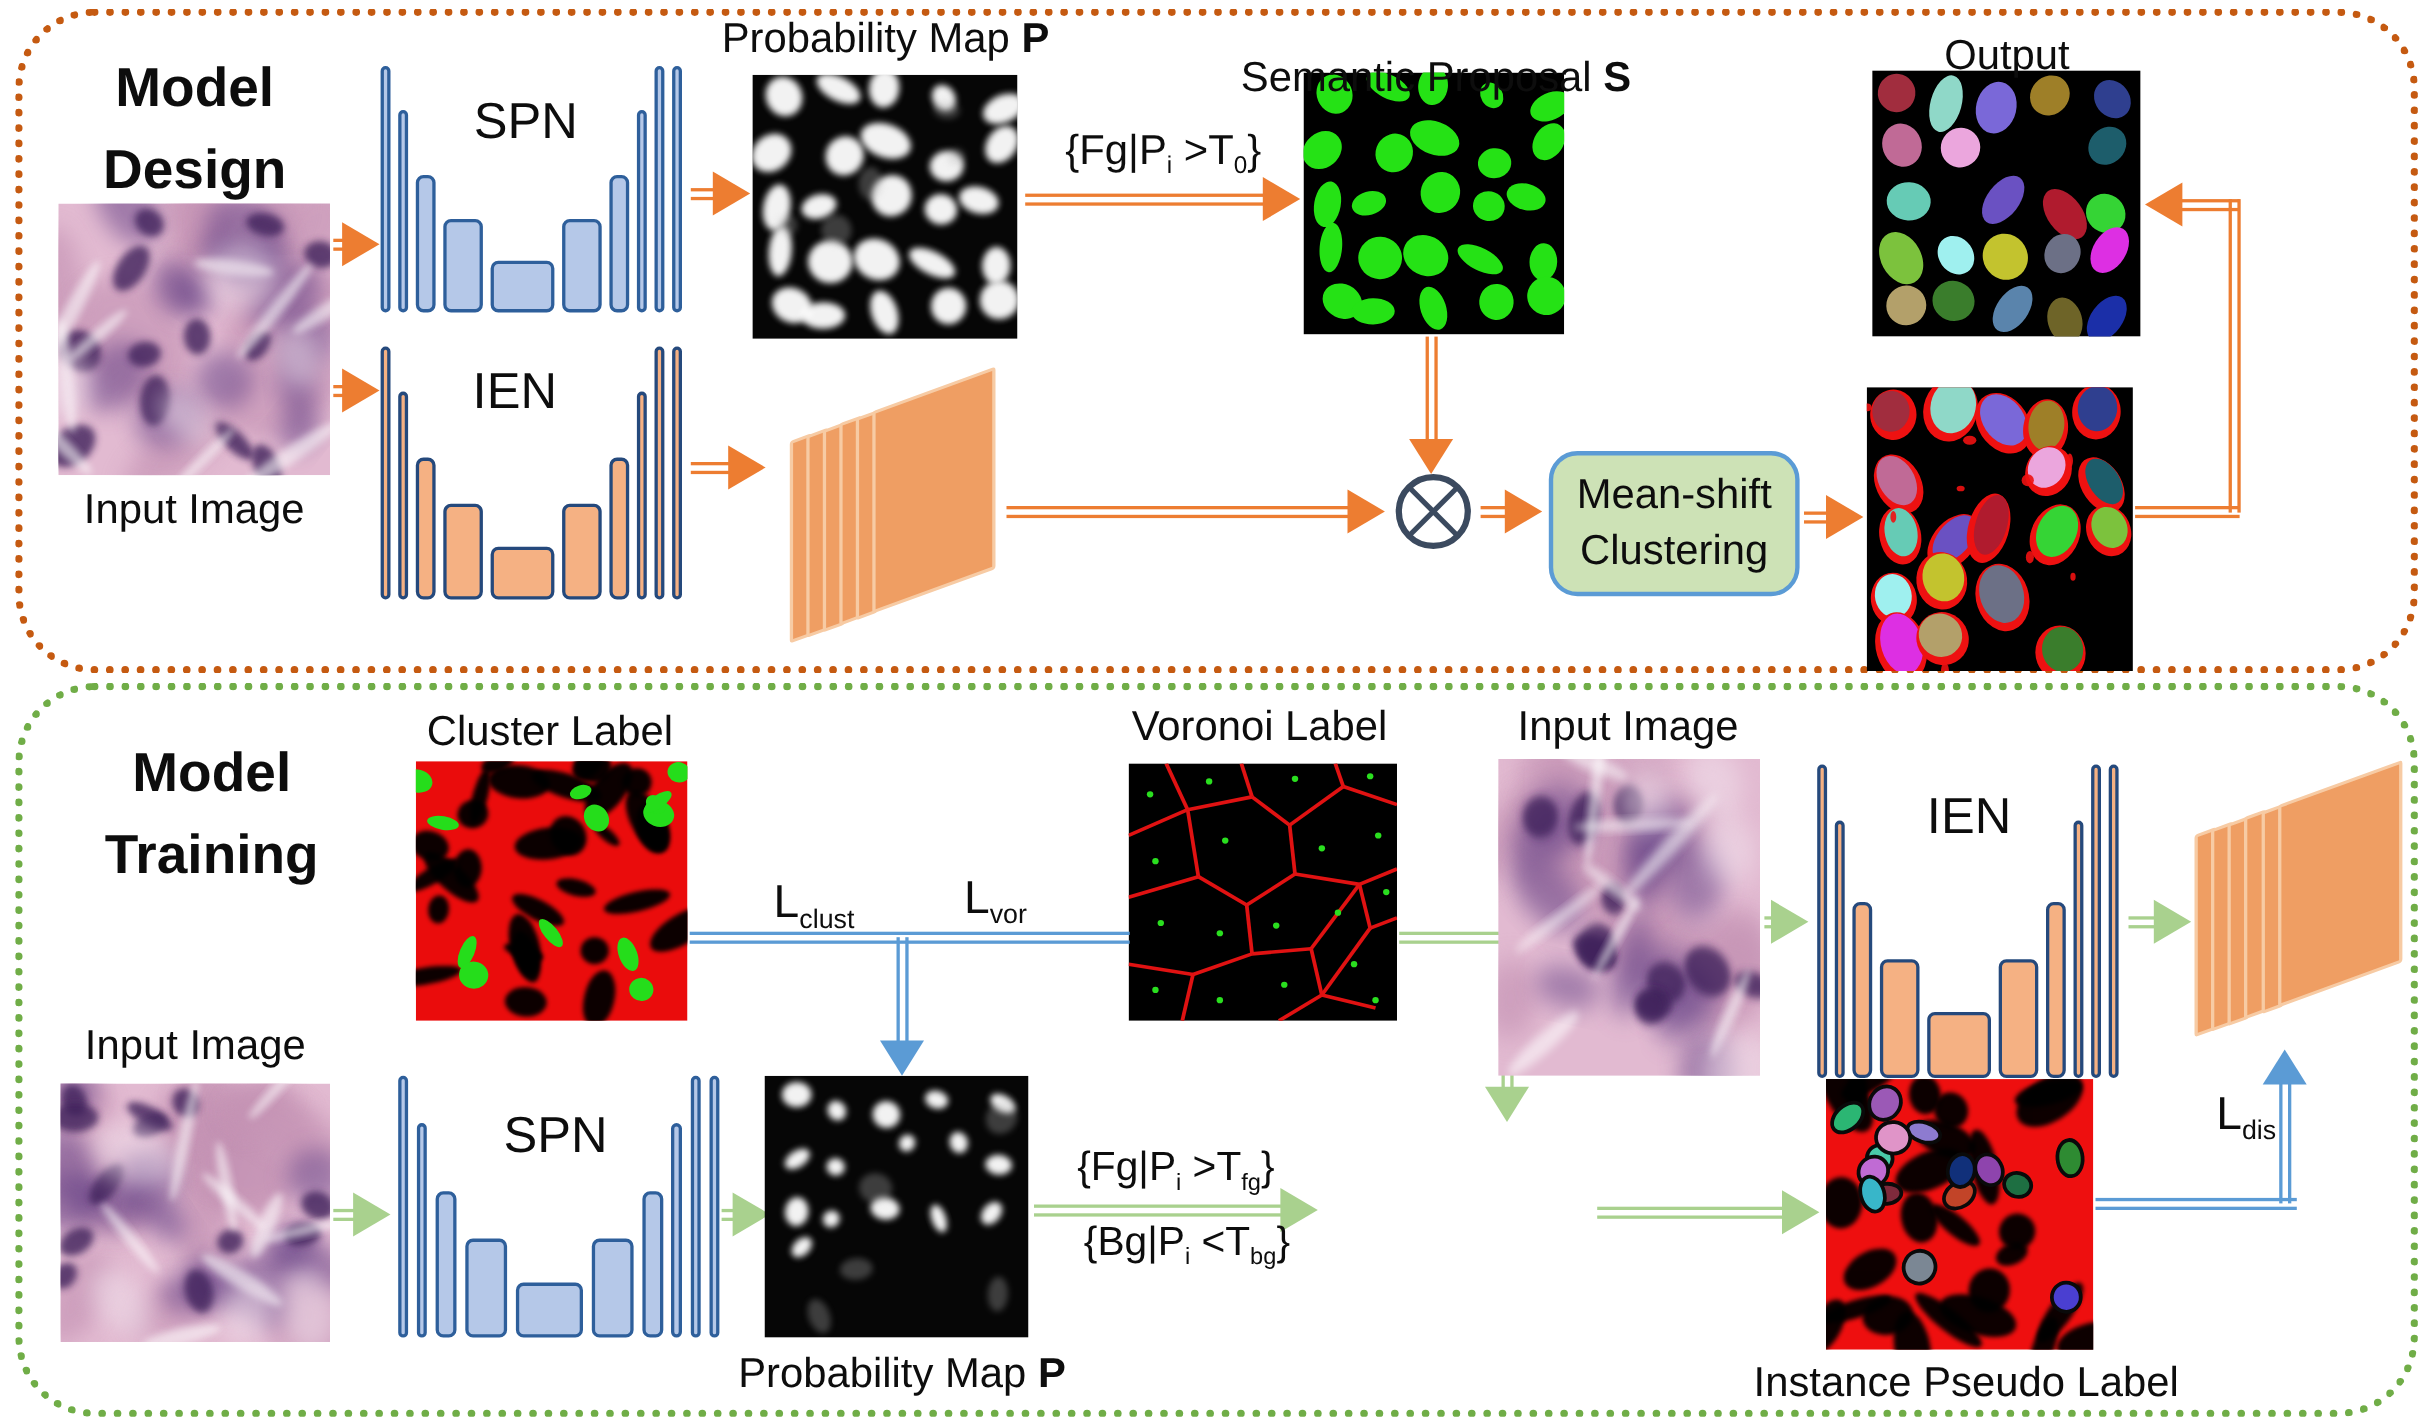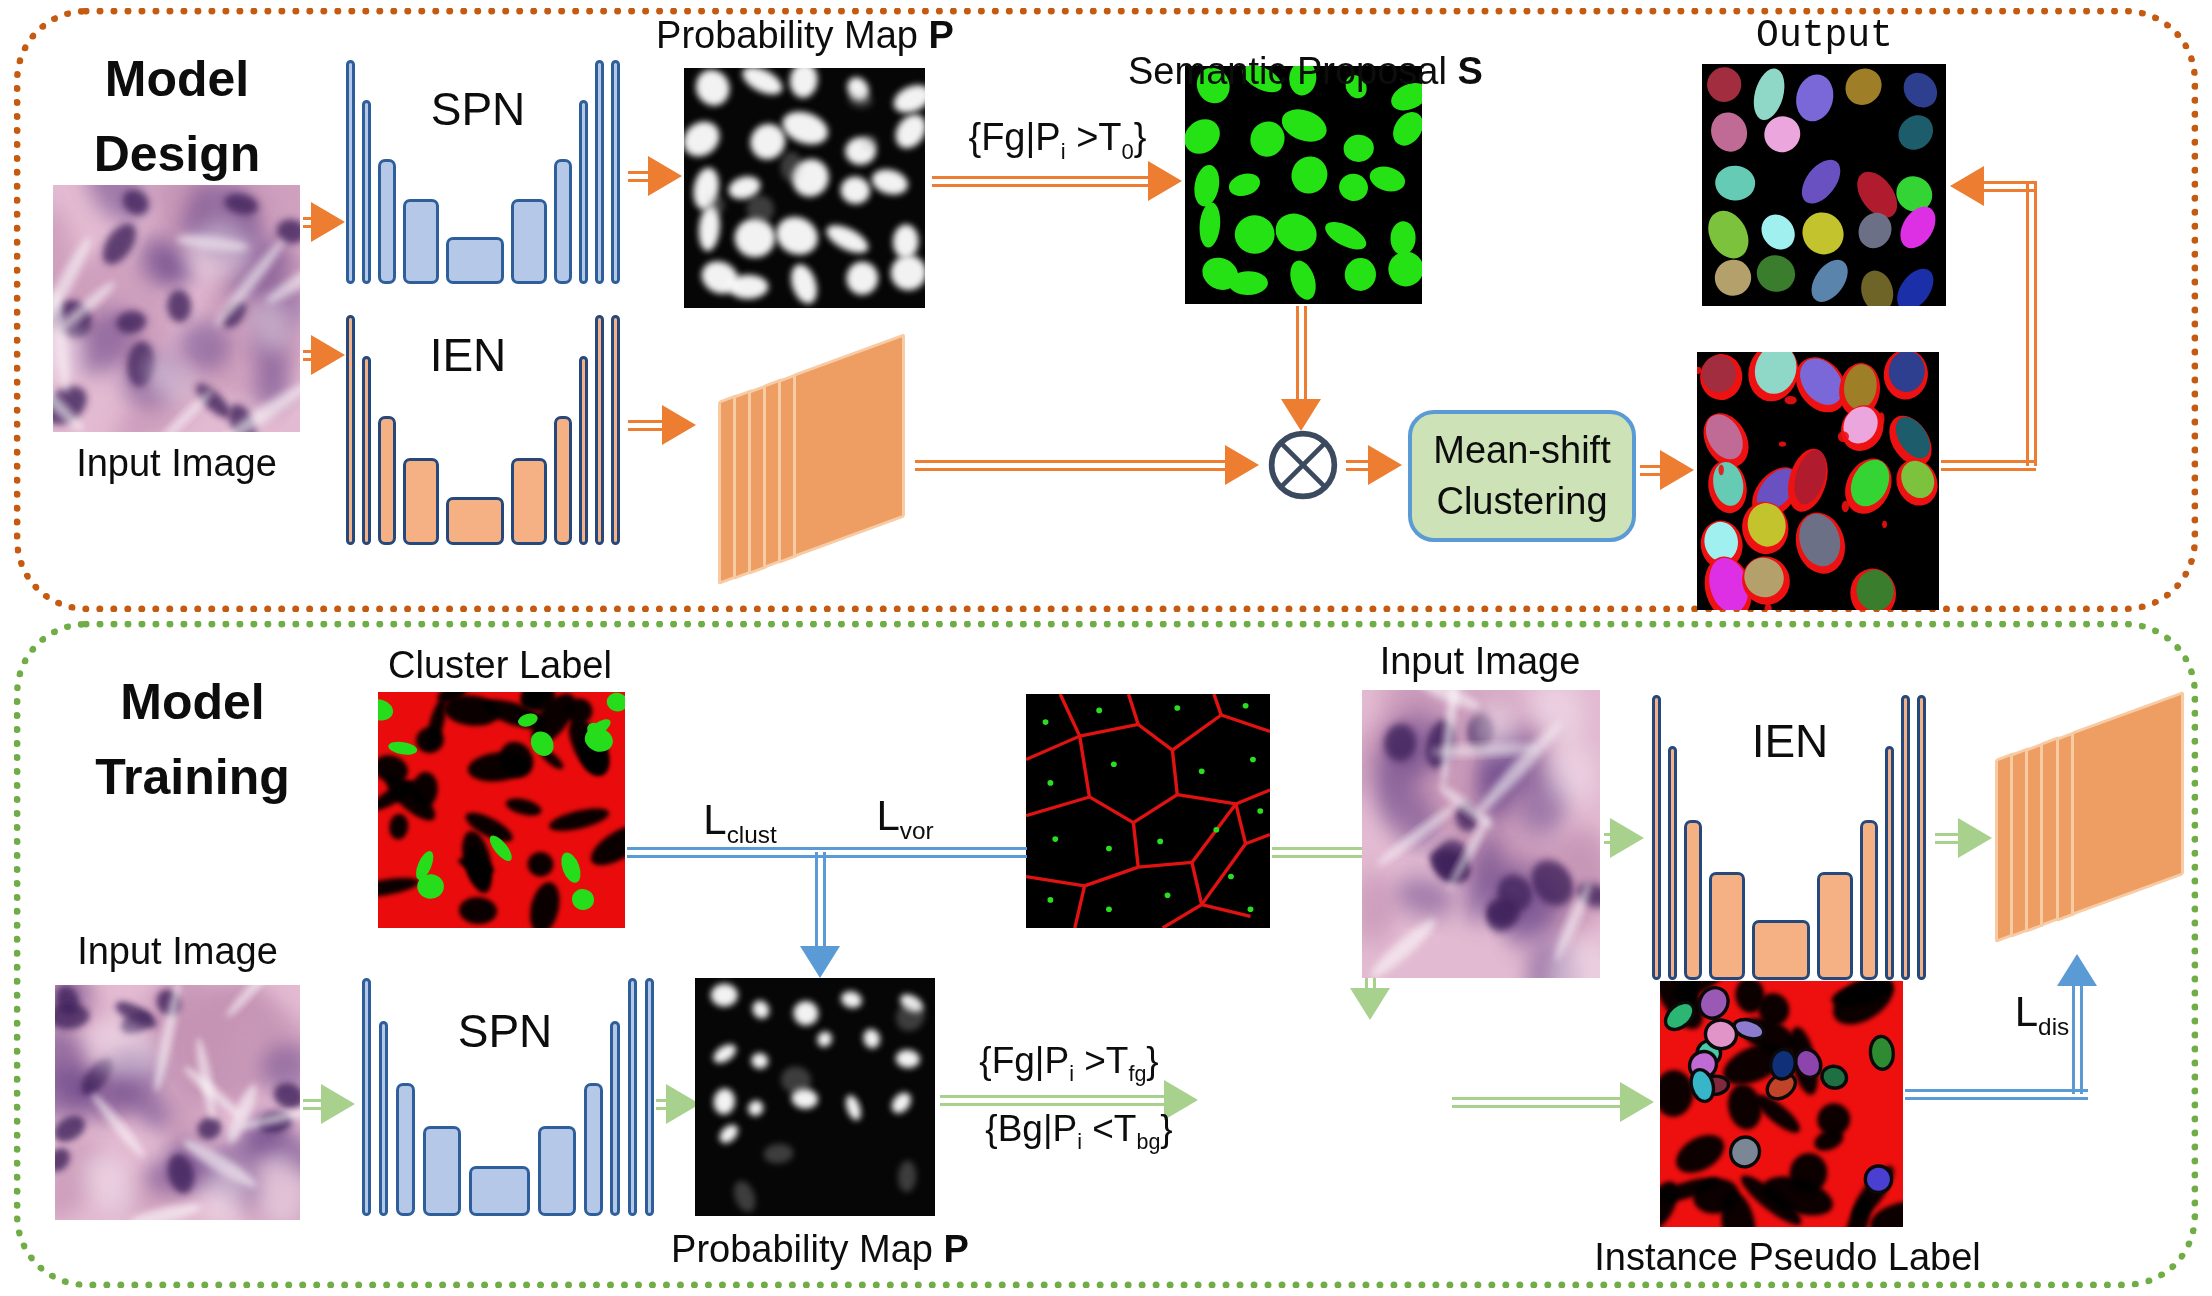--- a/index.html
+++ b/index.html
@@ -379,21 +379,21 @@
         <ellipse cx="49.6" cy="70.0" rx="8.3" ry="8.8" fill="#c3c32e" opacity="1" transform="rotate(-30 49.6 70.0)"></ellipse>
         <ellipse cx="70.9" cy="68.8" rx="6.6" ry="7.5" fill="#6c7086" opacity="1" transform="rotate(24 70.9 68.8)"></ellipse>
         <ellipse cx="88.5" cy="67.5" rx="6.1" ry="9.4" fill="#dd2fe3" opacity="1" transform="rotate(32 88.5 67.5)"></ellipse>
         <ellipse cx="12.7" cy="88.3" rx="7.4" ry="7.5" fill="#b3a06a" opacity="1" transform="rotate(44 12.7 88.3)"></ellipse>
         <ellipse cx="30.3" cy="86.6" rx="7.9" ry="7.5" fill="#3a7d2c" opacity="1" transform="rotate(22 30.3 86.6)"></ellipse>
         <ellipse cx="52.3" cy="89.6" rx="5.9" ry="9.8" fill="#5a84ac" opacity="1" transform="rotate(35 52.3 89.6)"></ellipse>
         <ellipse cx="71.8" cy="93.9" rx="6.4" ry="8.7" fill="#6e6428" opacity="1" transform="rotate(-15 71.8 93.9)"></ellipse>
         <ellipse cx="87.4" cy="93.2" rx="5.9" ry="9.7" fill="#1b2fa8" opacity="1" transform="rotate(36 87.4 93.2)"></ellipse>
       </svg>
     </div>
-  <div class="lbl f38" style="left:1722px;top:14px;width:205px;font-family:Liberation Mono, monospace;">Output</div>
+  <div class="lbl f38" style="left:1722px;top:30px;width:205px;">Output</div>
 
   <div class="dlh" style="left:1941px;top:460px;width:95px;--c:var(--oarrow);"></div>
   <div class="dlv" style="left:2026px;top:181px;height:285px;--c:var(--oarrow);"></div>
   <div class="arrow arrow-l" style="left:1950px;top:186px;width:86px;--c:var(--oarrow);">
       <i class="shaft"></i>
       <i class="head"></i>
     </div>
 
   <div class="panel training" style="left:14px;top:621px;width:2184px;height:667px;"></div>
 
@@ -500,20 +500,21 @@
         <circle cx="55" cy="63" r="1.2" fill="#2adf1f"></circle>
         <circle cx="78" cy="58" r="1.2" fill="#2adf1f"></circle>
         <circle cx="96" cy="50" r="1.2" fill="#2adf1f"></circle>
         <circle cx="34" cy="92" r="1.2" fill="#2adf1f"></circle>
         <circle cx="58" cy="86" r="1.2" fill="#2adf1f"></circle>
         <circle cx="84" cy="78" r="1.2" fill="#2adf1f"></circle>
         <circle cx="92" cy="92" r="1.2" fill="#2adf1f"></circle>
         <circle cx="10" cy="88" r="1.2" fill="#2adf1f"></circle>
       </svg>
     </div>
+  <div class="lbl f38" style="left:1010px;top:640px;width:270px;">Voronoi Label</div>
 
   <div class="dlh" style="left:627px;top:847px;width:400px;--c:var(--bline);"></div>
   <div class="arrow arrow-d" style="left:820px;top:852px;height:126px;--c:var(--bline);">
       <i class="shaft"></i>
       <i class="head"></i>
     </div>
   <div class="lbl f42" style="left:675px;top:796px;width:130px;">
     <span>L</span><sub>clust</sub>
   </div>
   <div class="lbl f42" style="left:845px;top:792px;width:120px;">

